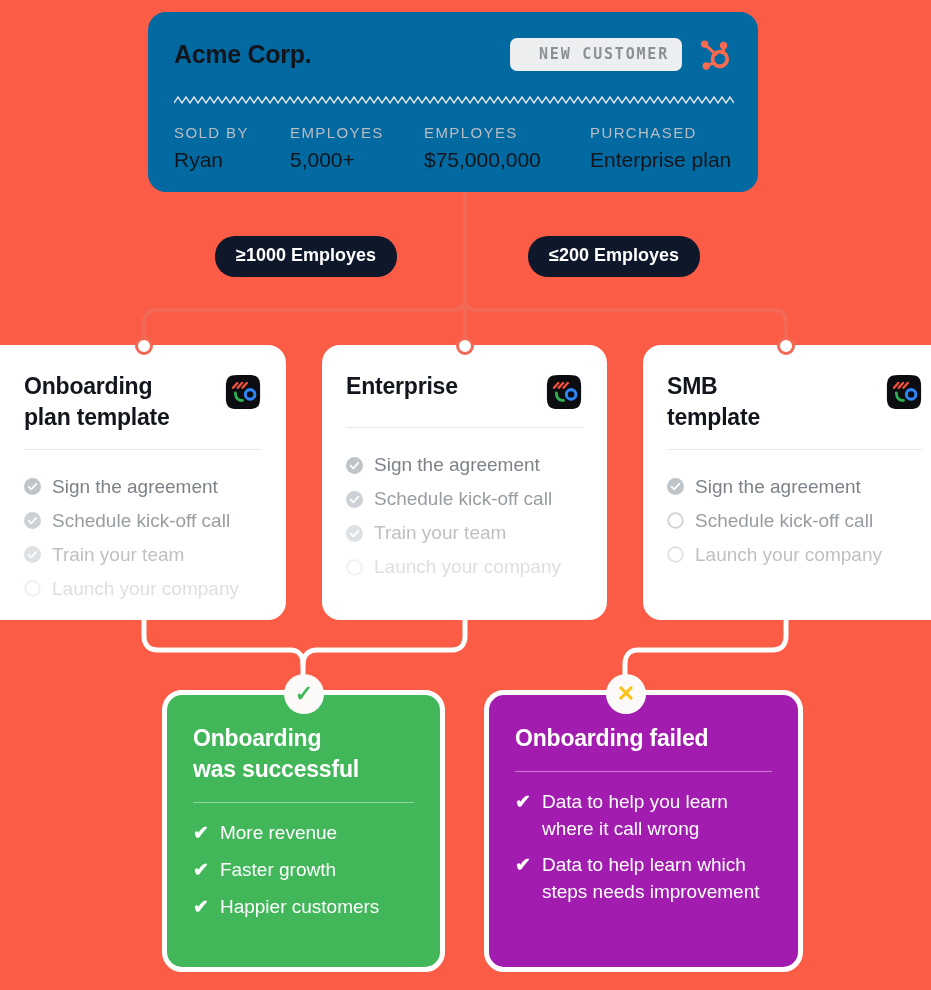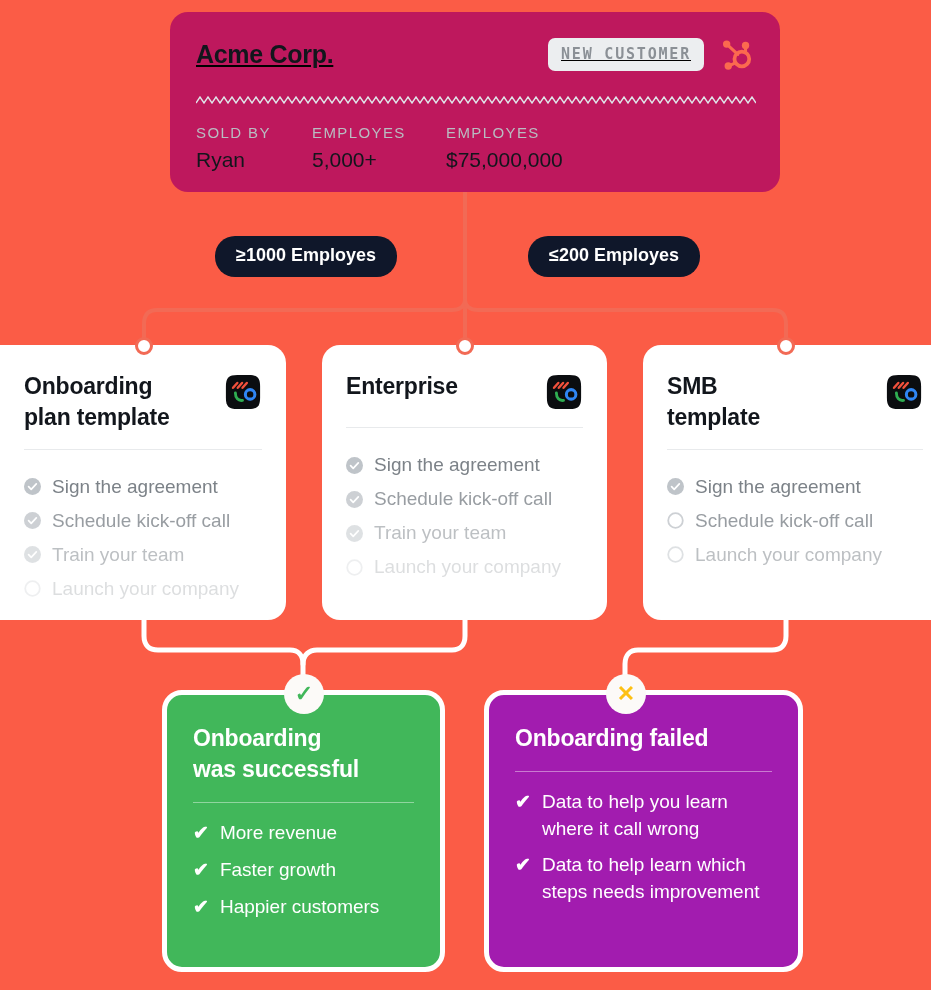--- a/index.html
+++ b/index.html
@@ -10,34 +10,33 @@
     overflow:hidden;
     position:relative;
   }
   #stage{position:absolute;inset:0;width:931px;height:990px;}
 
   
   #wires{position:absolute;left:0;top:0;width:931px;height:990px;pointer-events:none;}
 
   
   .header-card{
-    position:absolute;left:170px;top:12px;width:610px;height:180px;
-    background:#be185d;border-radius:18px;box-sizing:border-box;
+    position:absolute;left:148px;top:12px;width:610px;height:180px;
+    background:#0369a1;border-radius:18px;box-sizing:border-box;
     padding:24px 26px 0 26px;
     z-index:5;
-    text-decoration:underline;
   }
   .header-top{display:flex;align-items:center;}
   .company-name{
     font-size:25px;font-weight:bold;color:#12161c;letter-spacing:-.3px;
     flex:1 1 auto;white-space:nowrap;
   }
   .badge-new{
     background:#eceef0;color:#8b9096;border-radius:7px;
-    padding:7px 13px 8px 13px;font-size:15px;font-weight:bold;
+    padding:7px 13px 8px 29px;font-size:15px;font-weight:bold;
     letter-spacing:1.8px;white-space:nowrap;margin-right:14px;
     font-family:"DejaVu Sans Mono","Liberation Mono",monospace;
   }
   .hs-logo{width:36px;height:36px;flex:0 0 auto;}
 
   .zigzag{
     position:absolute;left:26px;top:80px;width:560px;height:12px;
     overflow:hidden;
   }
 
@@ -179,20 +178,24 @@
         <div class="stat-v">Ryan</div>
       </div>
       <div class="stat s2">
         <div class="stat-k">EMPLOYES</div>
         <div class="stat-v">5,000+</div>
       </div>
       <div class="stat s3">
         <div class="stat-k">EMPLOYES</div>
         <div class="stat-v">$75,000,000</div>
       </div>
+      <div class="stat s4">
+        <div class="stat-k">PURCHASED</div>
+        <div class="stat-v">Enterprise plan</div>
+      </div>
     </div>
   </div>
 
   <div class="pill" id="pill-left">≥1000 Employes</div>
   <div class="pill" id="pill-right">≤200 Employes</div>
 
   <div class="dot" style="left:135px;top:337px;"></div>
   <div class="dot" style="left:456px;top:337px;"></div>
   <div class="dot" style="left:777px;top:337px;"></div>
 

